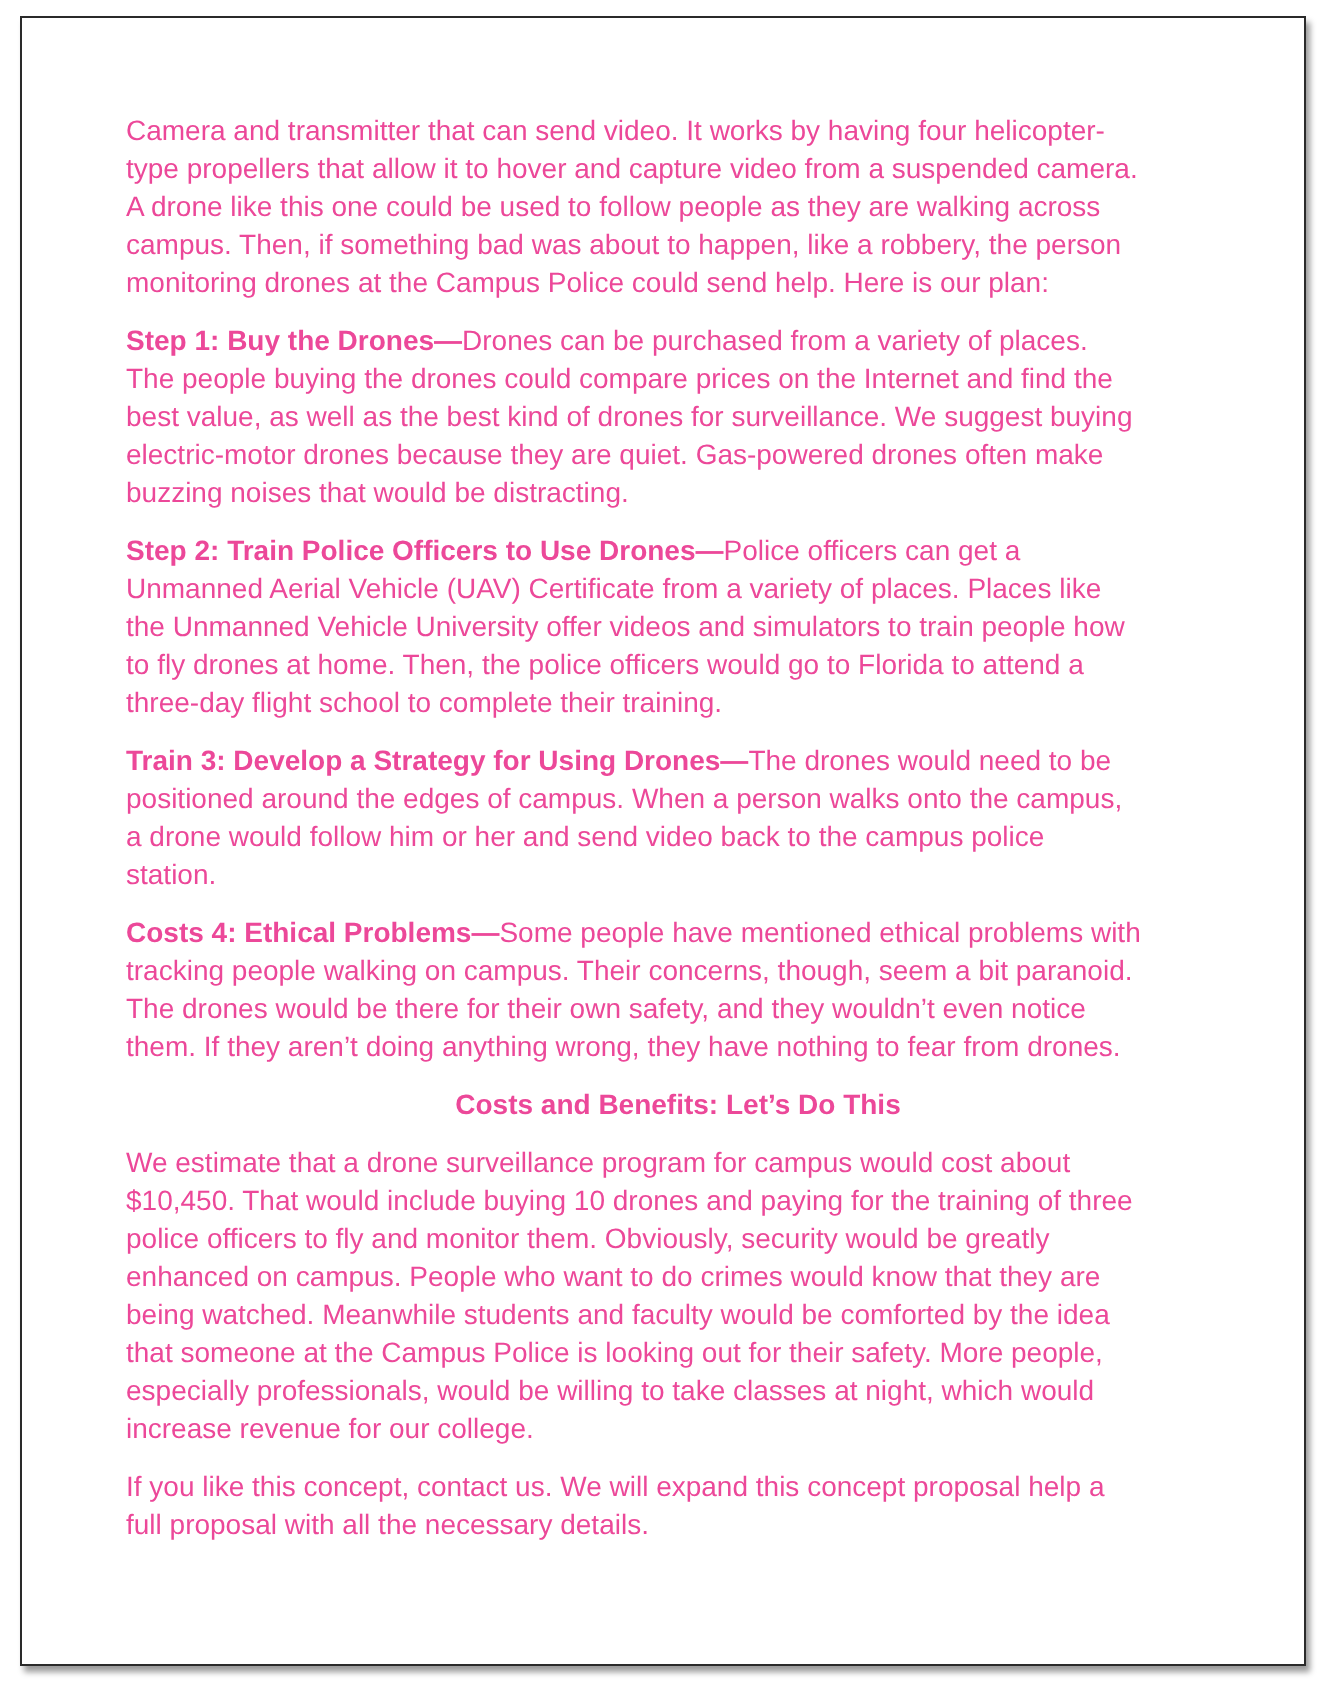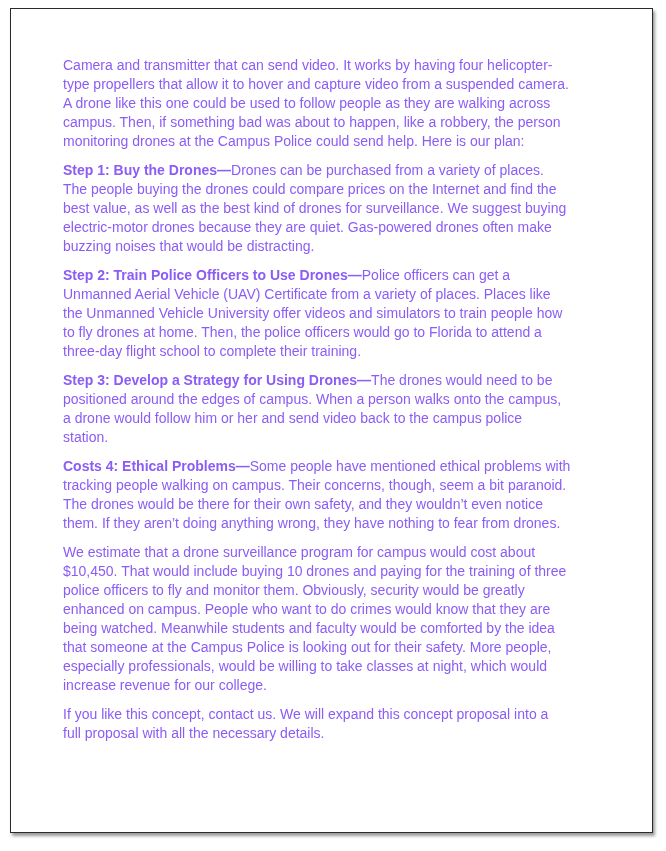--- a/index.html
+++ b/index.html
@@ -21,21 +21,21 @@
     height: 825px;
     box-sizing: border-box;
     background: #ffffff;
     border: 1px solid #2a2a2a;
     box-shadow: 2px 3px 3px rgba(0,0,0,0.40);
   }
   .content {
     padding: 47px 33px 0 52px;
     font-size: 14px;
     line-height: 19px;
-    color: #8b5cf6;
+    color: #ec4899;
   }
   p.para {
     margin: 0 0 10px 0;
     white-space: pre-line;
     width: 575px;
   }
   .lead {
     font-weight: bold;
     text-align: right;
   }
@@ -64,37 +64,38 @@
 best value, as well as the best kind of drones for surveillance. We suggest buying
 electric-motor drones because they are quiet. Gas-powered drones often make
 buzzing noises that would be distracting.</span></p>
 
     <p class="para"><span class="lead">Step 2: Train Police Officers to Use Drones—</span><span>Police officers can get a
 Unmanned Aerial Vehicle (UAV) Certificate from a variety of places. Places like
 the Unmanned Vehicle University offer videos and simulators to train people how
 to fly drones at home. Then, the police officers would go to Florida to attend a
 three-day flight school to complete their training.</span></p>
 
-    <p class="para"><span class="lead">Step 3: Develop a Strategy for Using Drones—</span><span>The drones would need to be
+    <p class="para"><span class="lead">Train 3: Develop a Strategy for Using Drones—</span><span>The drones would need to be
 positioned around the edges of campus. When a person walks onto the campus,
 a drone would follow him or her and send video back to the campus police
 station.</span></p>
 
     <p class="para"><span class="lead">Costs 4: Ethical Problems—</span><span>Some people have mentioned ethical problems with
 tracking people walking on campus. Their concerns, though, seem a bit paranoid.
 The drones would be there for their own safety, and they wouldn’t even notice
 them. If they aren’t doing anything wrong, they have nothing to fear from drones.</span></p>
 
+    <p class="heading">Costs and Benefits: Let’s Do This</p>
 
     <p class="para"><span class="lead"></span><span>We estimate that a drone surveillance program for campus would cost about
 $10,450. That would include buying 10 drones and paying for the training of three
 police officers to fly and monitor them.  Obviously, security would be greatly
 enhanced on campus. People who want to do crimes would know that they are
 being watched. Meanwhile students and faculty would be comforted by the idea
 that someone at the Campus Police is looking out for their safety. More people,
 especially professionals, would be willing to take classes at night, which would
 increase revenue for our college.</span></p>
 
-    <p class="para"><span class="lead"></span><span>If you like this concept, contact us. We will expand this concept proposal into a
+    <p class="para"><span class="lead"></span><span>If you like this concept, contact us. We will expand this concept proposal help a
 full proposal with all the necessary details.</span></p>
 
   </div>
 </div>
 
 </body></html>

